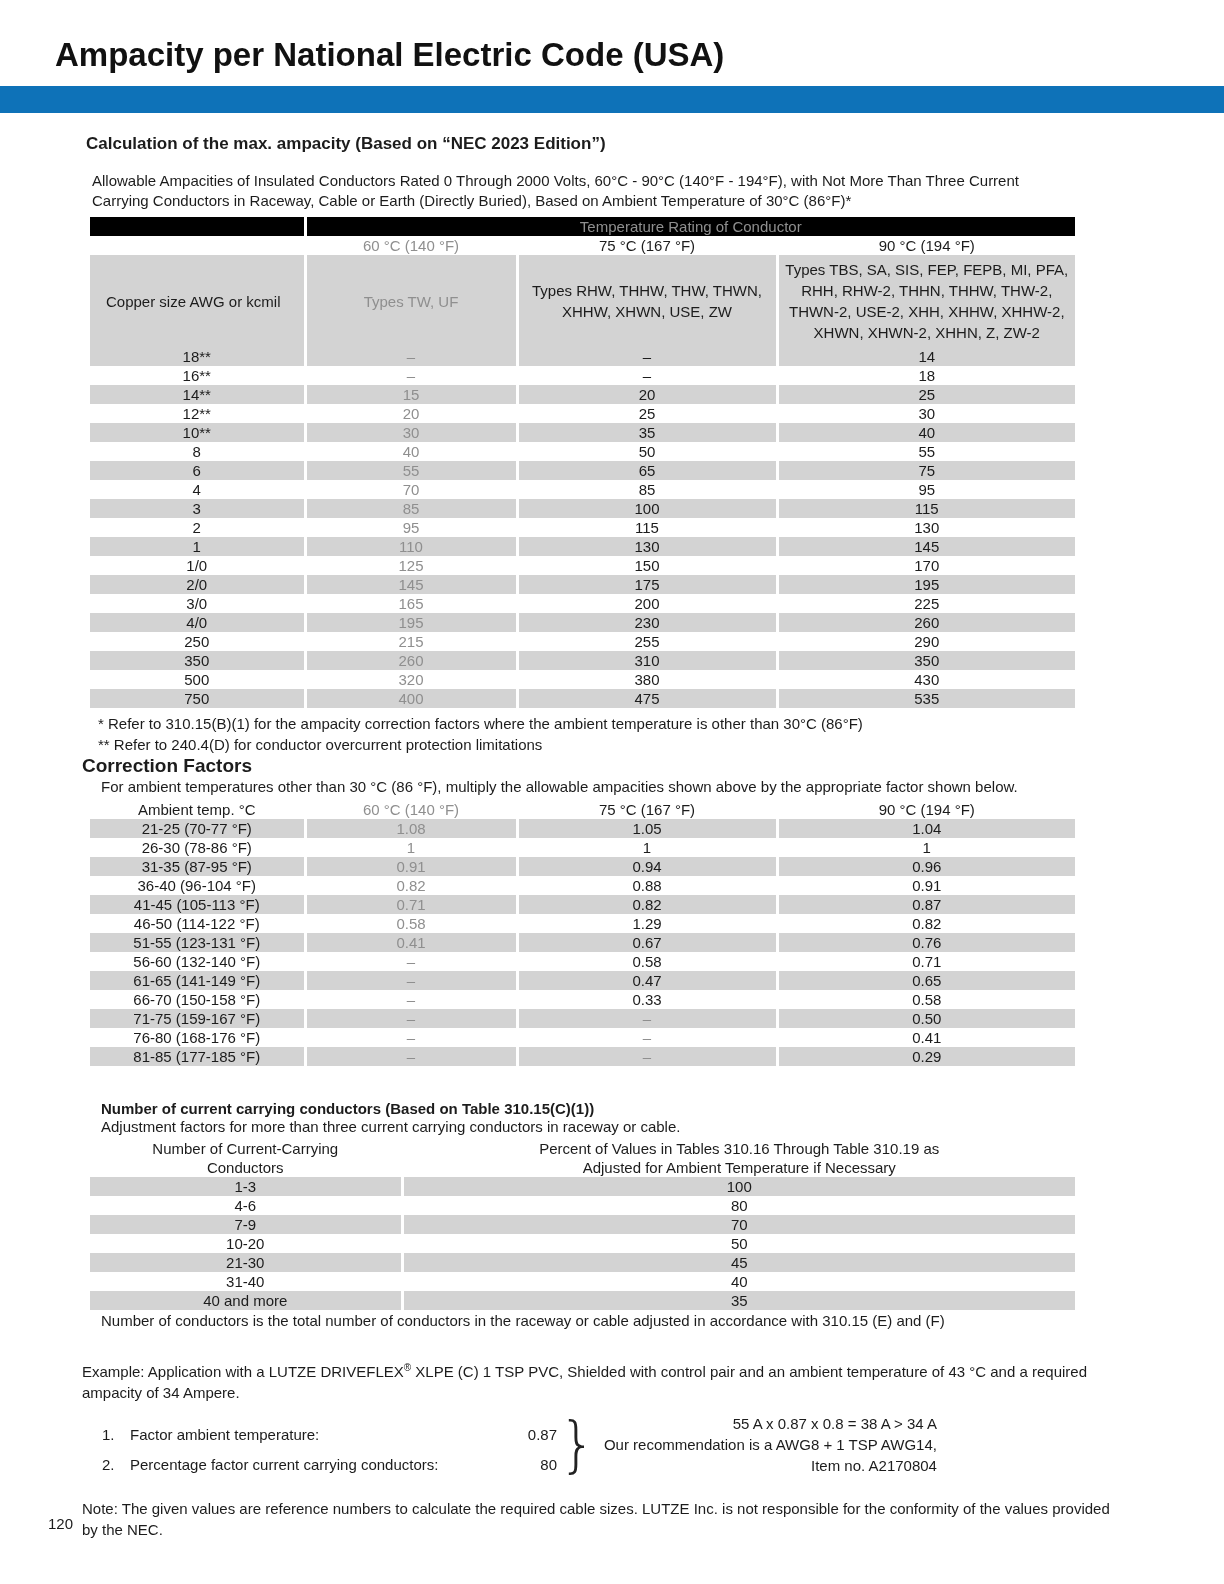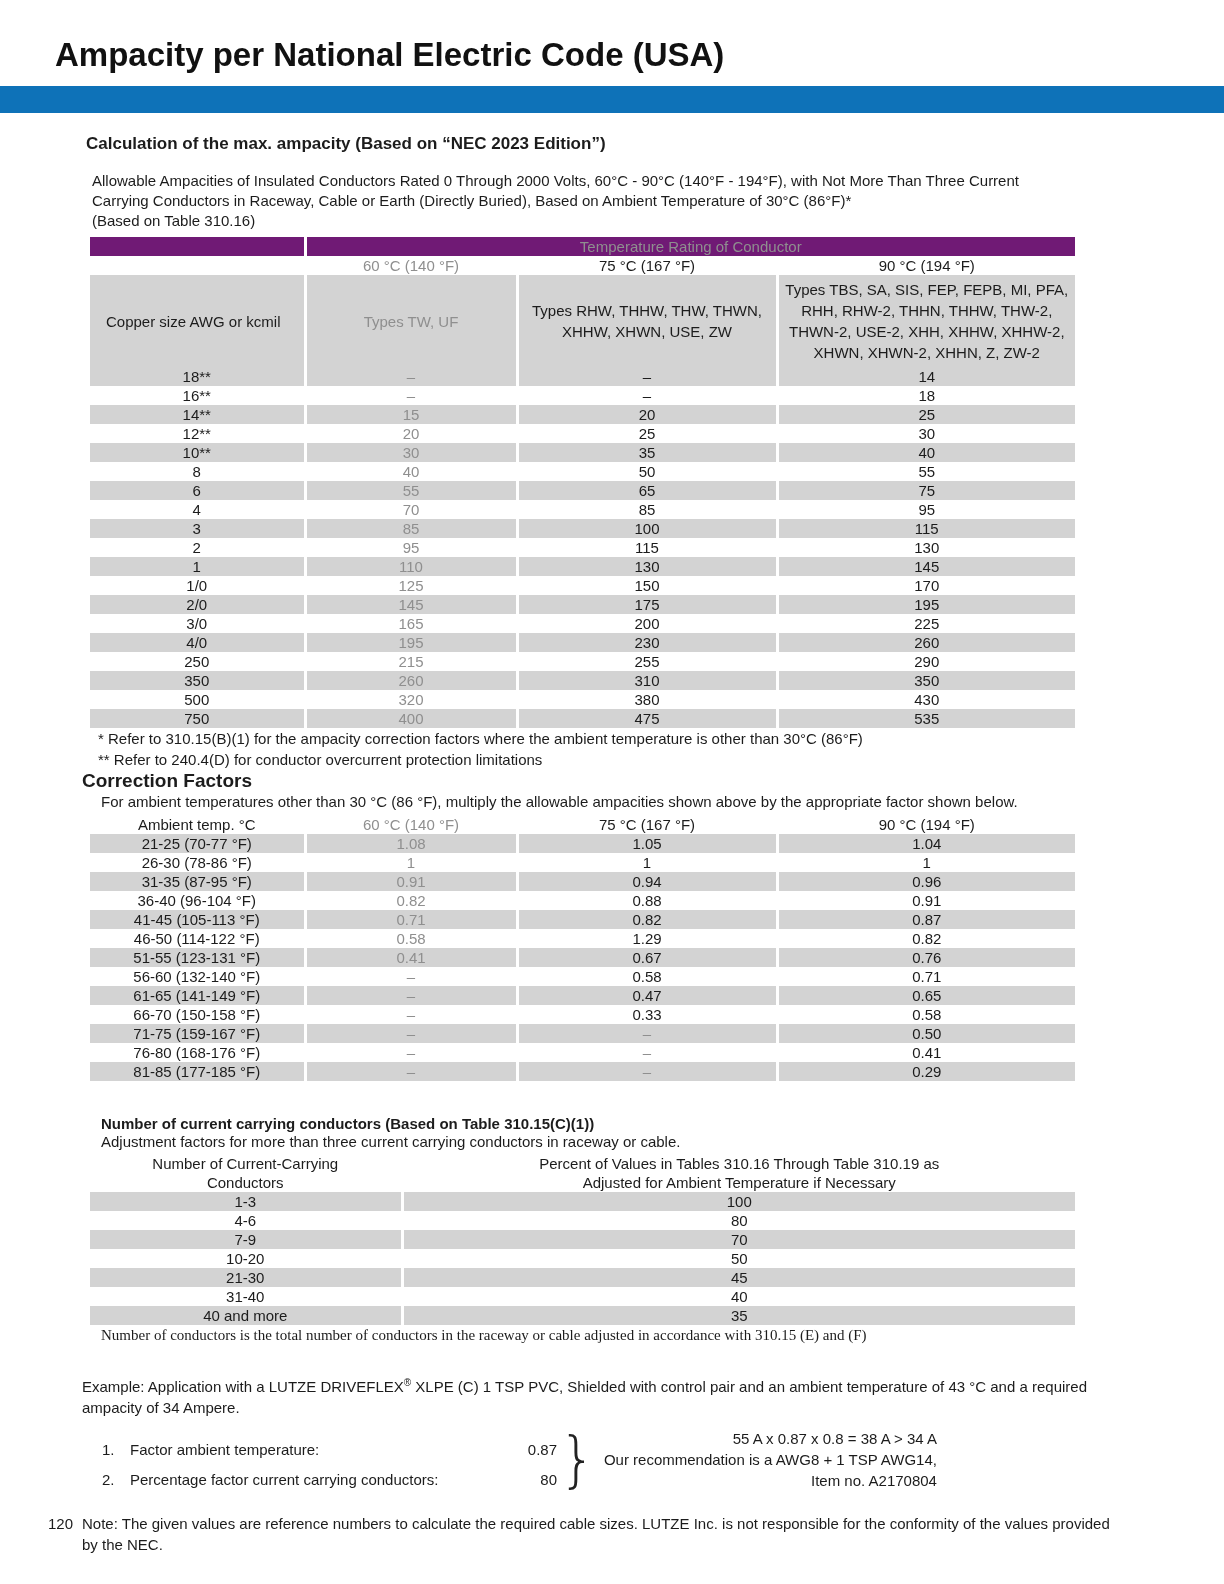--- a/index.html
+++ b/index.html
@@ -11,44 +11,44 @@
 
   .content { margin-left:86px; width:990px; }
 
   .sec-heading { margin-top:21px; font-size:17px; font-weight:bold; }
   .intro { margin-top:17px; margin-left:6px; font-size:15px; line-height:20px; width:970px; }
 
   table { border-collapse:collapse; table-layout:fixed; width:985px; margin-left:4px; }
   td, th { font-size:15px; line-height:19px; text-align:center; padding:0; font-weight:normal; vertical-align:middle; }
   td:not(:first-child), th:not(:first-child) { border-left:3px solid #fff; }
   tr.stripe { background:#d3d3d3; }
-  .hdr-gray { background:#701a75; }
+  .hdr-gray { background:#000000; }
   .muted { color:#8f8f8f; }
 
   .tbl-main { margin-top:6px; }
   .tbl-main col.c1 { width:215px; } .tbl-main col.c2 { width:212px; }
   .tbl-main col.c3 { width:260px; } .tbl-main col.c4 { width:298px; }
   .tbl-main td:nth-child(2) { color:#8f8f8f; }
   .type-row td { padding:4px 6px; line-height:21px; }
   .type-row td:first-child { text-align:left; padding-left:16px; }
 
   .tbl-ambient { margin-top:3px; }
   .tbl-ambient col.c1 { width:215px; } .tbl-ambient col.c2 { width:212px; }
   .tbl-ambient col.c3 { width:260px; } .tbl-ambient col.c4 { width:298px; }
   .tbl-ambient td:nth-child(2) { color:#8f8f8f; }
   .tbl-ambient td.dash { color:#8f8f8f; }
 
   .tbl-cond { margin-top:2px; }
   .tbl-cond col.c1 { width:312px; } .tbl-cond col.c2 { width:673px; }
 
-  .footnotes { margin-left:12px; font-size:15px; line-height:21px; }
+  .footnotes { margin-top:5px; margin-left:12px; font-size:15px; line-height:21px; }
   .correction-heading { margin-top:0; margin-left:-4px; font-size:19px; font-weight:bold; }
   .sub-heading { margin-top:15px; margin-left:15px; font-size:15px; font-weight:bold; }
   .sub-desc { margin-left:15px; font-size:15px; line-height:20px; }
-  .cond-note { margin-top:2px; margin-left:15px; font-size:15px;font-family:Liberation Serif, serif; }
+  .cond-note { margin-top:2px; margin-left:15px; font-size:15px; }
 
   .example { margin-top:28px; margin-left:-4px; font-size:15px; line-height:21px; width:1060px; }
   .example sup { font-size:10px; }
   .example-calc { display:flex; margin-top:10px; align-items:center; }
   .calc-items { width:455px; margin-left:20px; }
   .calc-item { display:grid; grid-template-columns:28px 372px 55px; margin-top:9px; }
   .calc-item .val { text-align:right; }
   .brace { font-size:58px; font-weight:200; transform:scaleY(1.05); color:#222; margin:0 8px 0 2px; font-family:"DejaVu Sans", sans-serif; }
   .calc-result { font-size:15px; line-height:21px;text-align:right; }
 
@@ -62,21 +62,20 @@
 
   <h1 class="doc-title">Ampacity per National Electric Code (USA)</h1>
   <div class="blue-bar"></div>
 
   <div class="content">
 
     <h2 class="sec-heading">Calculation of the max. ampacity (Based on “NEC 2023 Edition”)</h2>
 
     <div class="intro">
       <div>Allowable Ampacities of Insulated Conductors Rated 0 Through 2000 Volts, 60°C - 90°C (140°F - 194°F), with Not More Than Three Current Carrying Conductors in Raceway, Cable or Earth (Directly Buried), Based on Ambient Temperature of 30°C (86°F)*</div>
-      <div>(Based on Table 310.16)</div>
     </div>
 
     <table class="tbl-main">
       <colgroup>
           <col class="c1">
           <col class="c2">
           <col class="c3">
           <col class="c4">
         </colgroup>
       <tbody>

